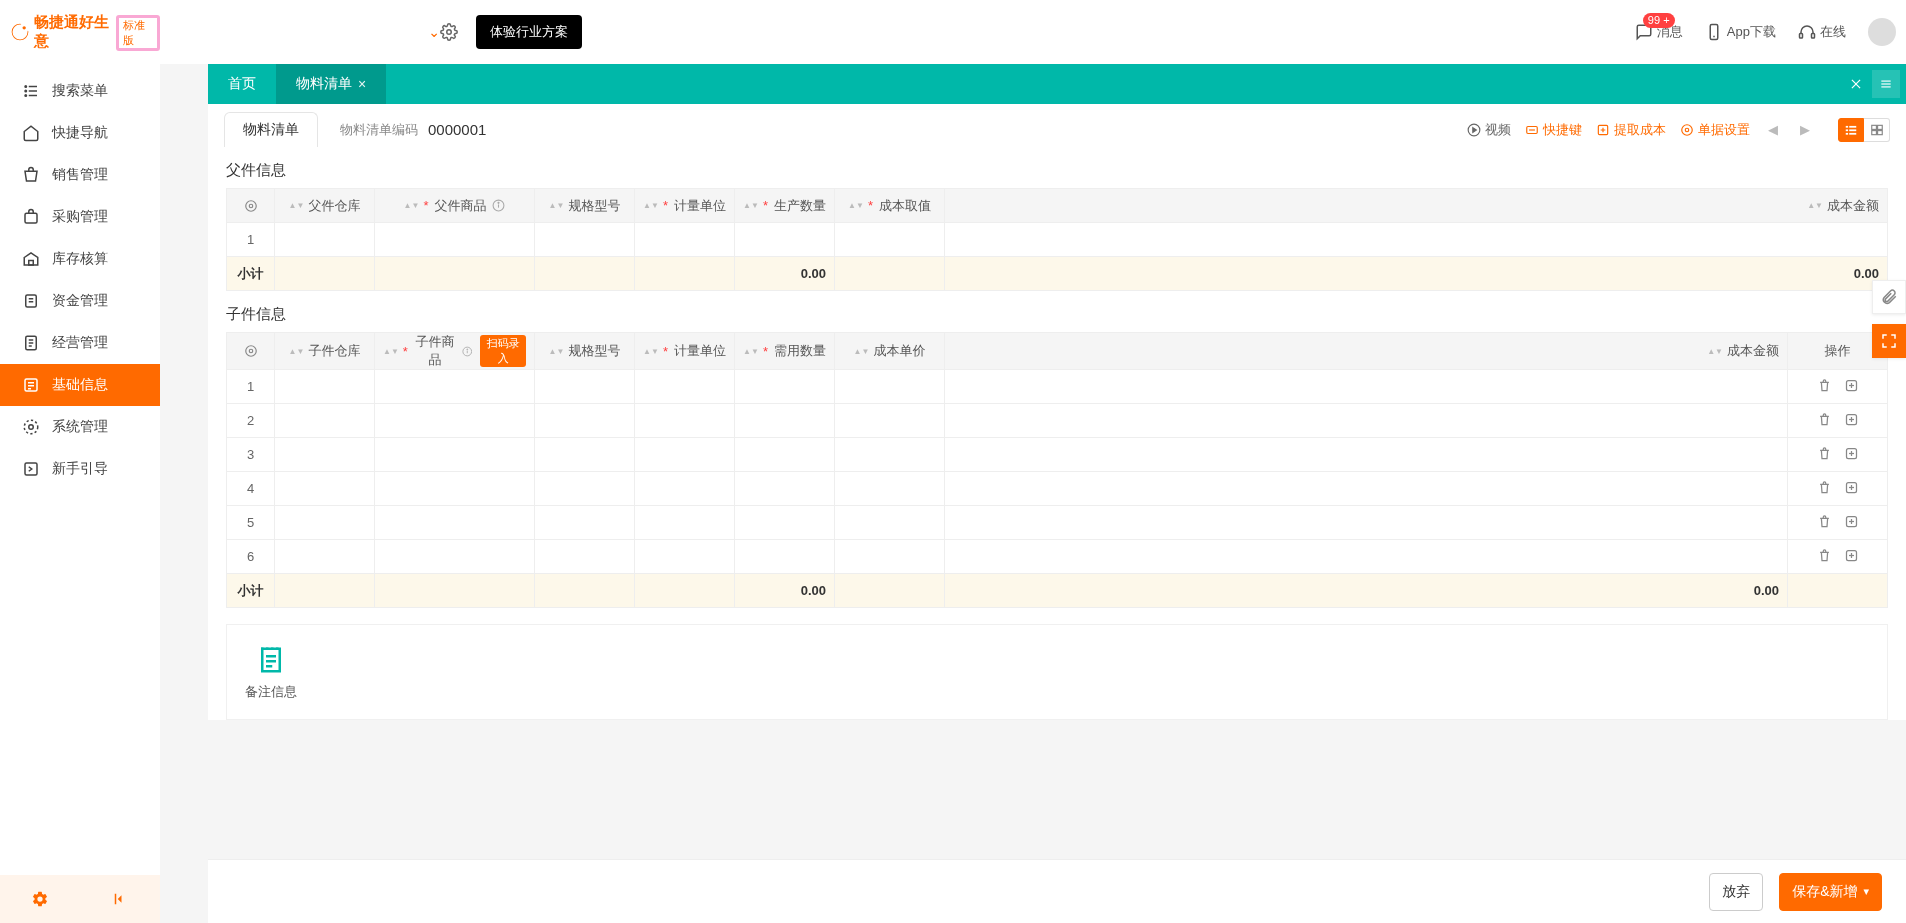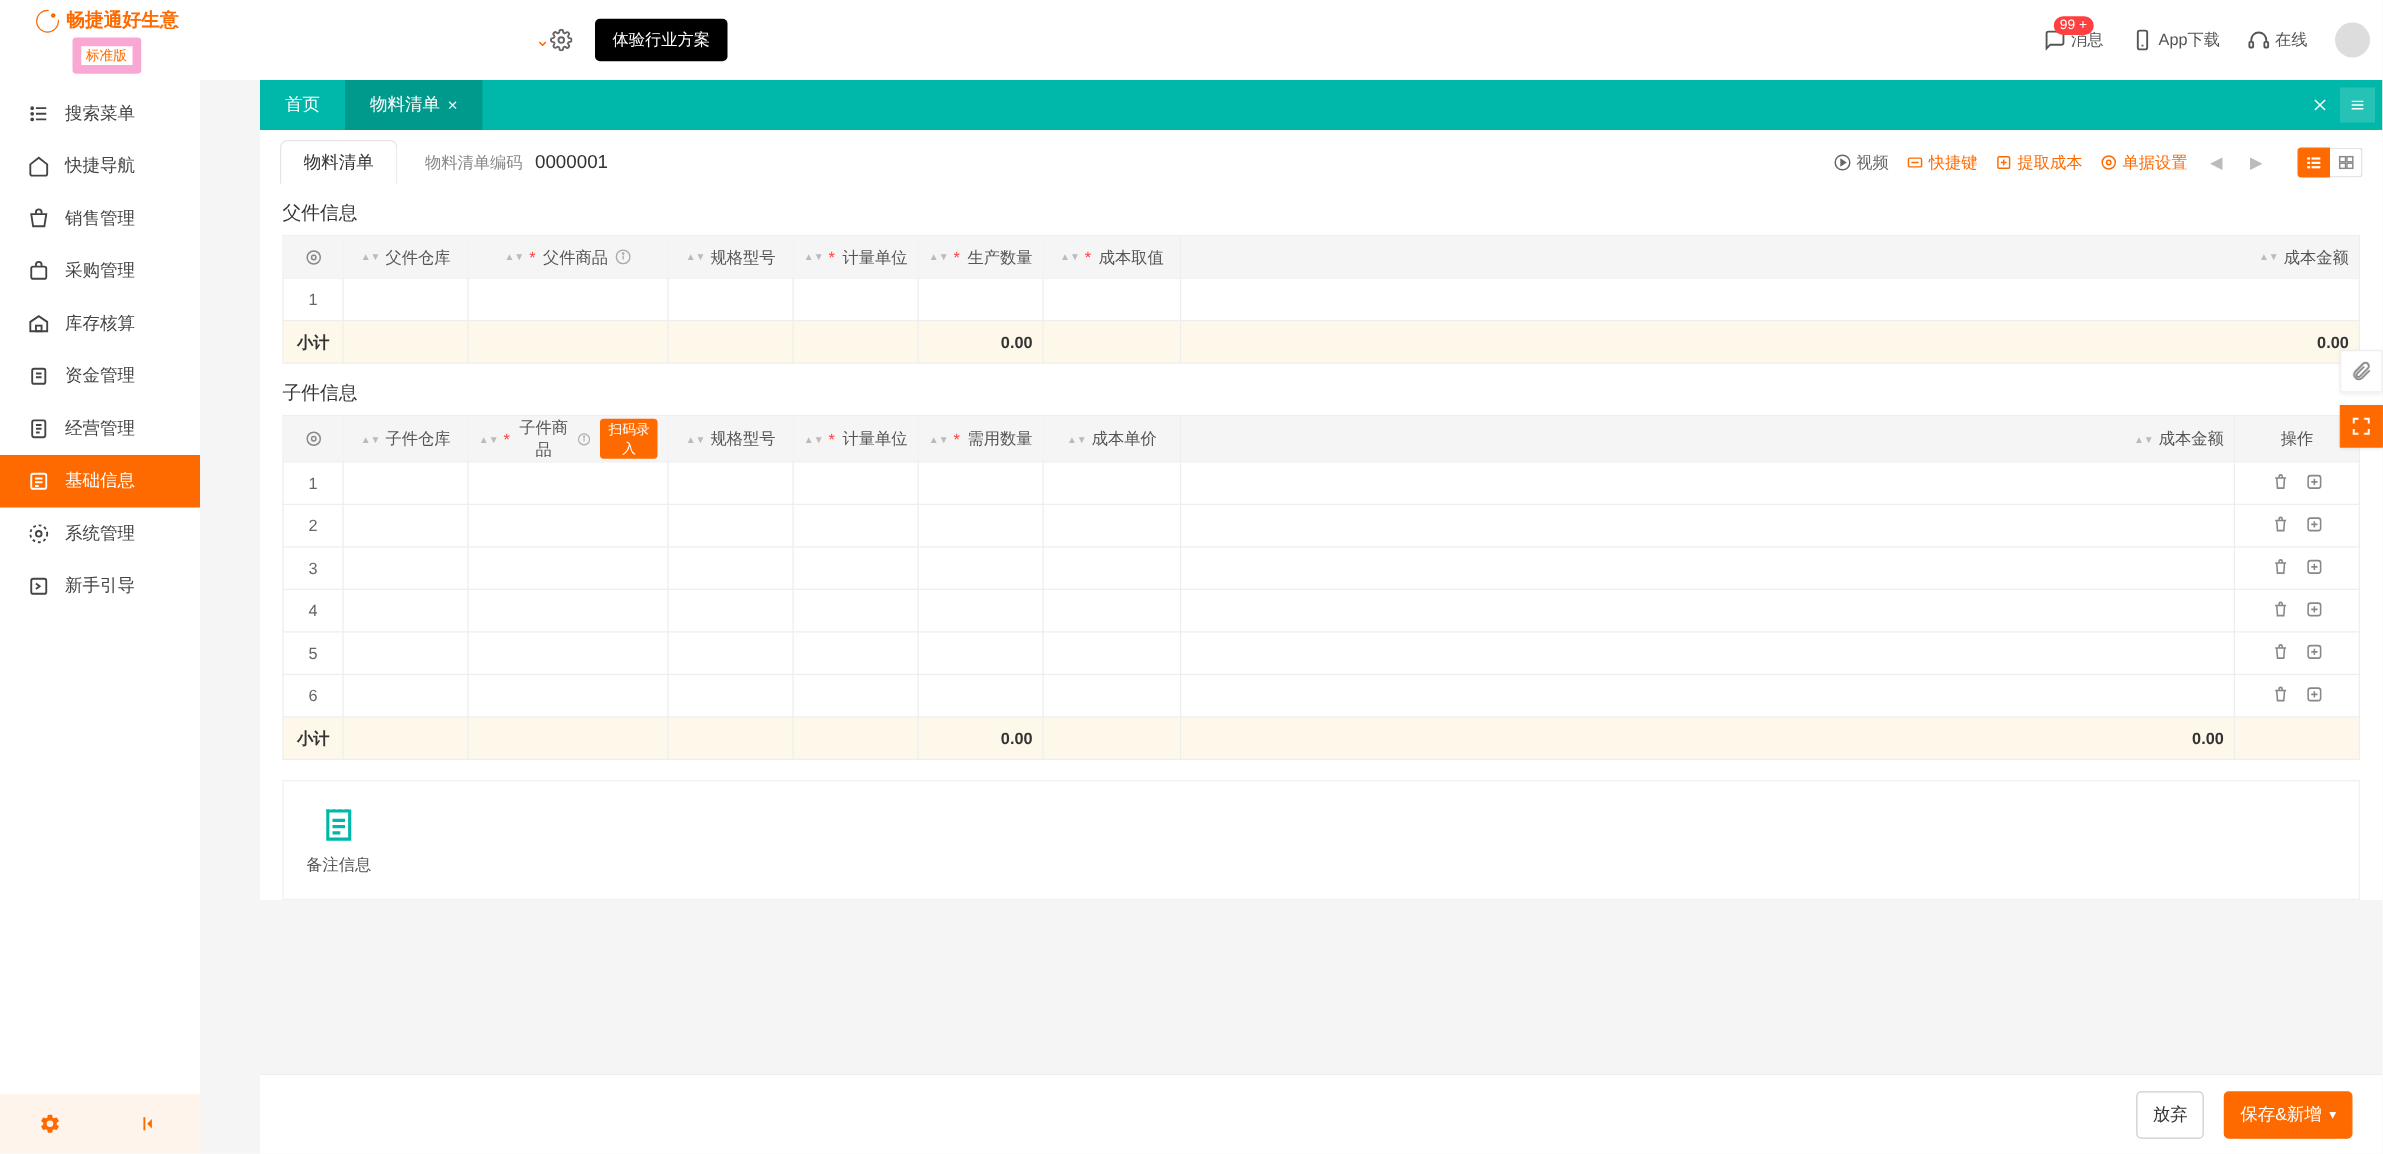--- a/index.html
+++ b/index.html
@@ -1,24 +1,24 @@
 <!DOCTYPE html>
 <html><head>
 <meta charset="utf-8">
 <style>
 * { margin:0; padding:0; box-sizing:border-box; font-family:"Microsoft YaHei","PingFang SC",Arial,sans-serif; }
 body { background:#f5f5f5; font-size:13px; color:#333; overflow:hidden; }
 
 
 .header { height:64px; background:#fff; display:flex; align-items:center; padding:0 10px; }
-.logo-block { width:150px; display:flex; flex-direction:column; align-items:center; justify-content:center; }
+.logo-block { width:150px; display:flex; flex-direction:row; align-items:center; justify-content:center; }
 .logo-row { display:flex; align-items:center; gap:4px; }
 .logo-mark { width:22px; height:22px; color:#ff6a00; }
 .logo-text { font-weight:600; color:#ff6a00; font-size:15px; }
-.logo-sub { font-size:11px; color:#ff6a00; border:7px solid #f9a8d4; border-radius:3px; padding:0 4px; margin-top:2px; }
+.logo-sub { font-size:11px; color:#ff6a00; border:3px solid #f9a8d4; border-radius:3px; padding:0 4px; margin-top:2px; }
 .org-drop { display:flex; align-items:center; gap:10px; margin-left:40px; width:240px; justify-content:flex-end; }
 .org-caret { color:#ff6a00; font-size:14px; }
 .gear-btn { color:#666; cursor:pointer; }
 .cta-btn { background:#000000; color:#fff; border:none; border-radius:4px; padding:8px 14px; font-size:13px; margin-left:18px; cursor:pointer; }
 .header-spacer { flex:1; }
 .header-right { display:flex; align-items:center; gap:22px; color:#555; }
 .hr-item { display:flex; align-items:flex-end; gap:4px; cursor:pointer; font-size:13px; }
 .hr-item .ic { width:18px; height:18px; color:#555; }
 .msg-wrap { position:relative; }
 .badge { position:absolute; top:-10px; left:8px; background:#ff4040; color:#fff; font-size:11px; border-radius:9px; padding:0 5px; line-height:15px; }

